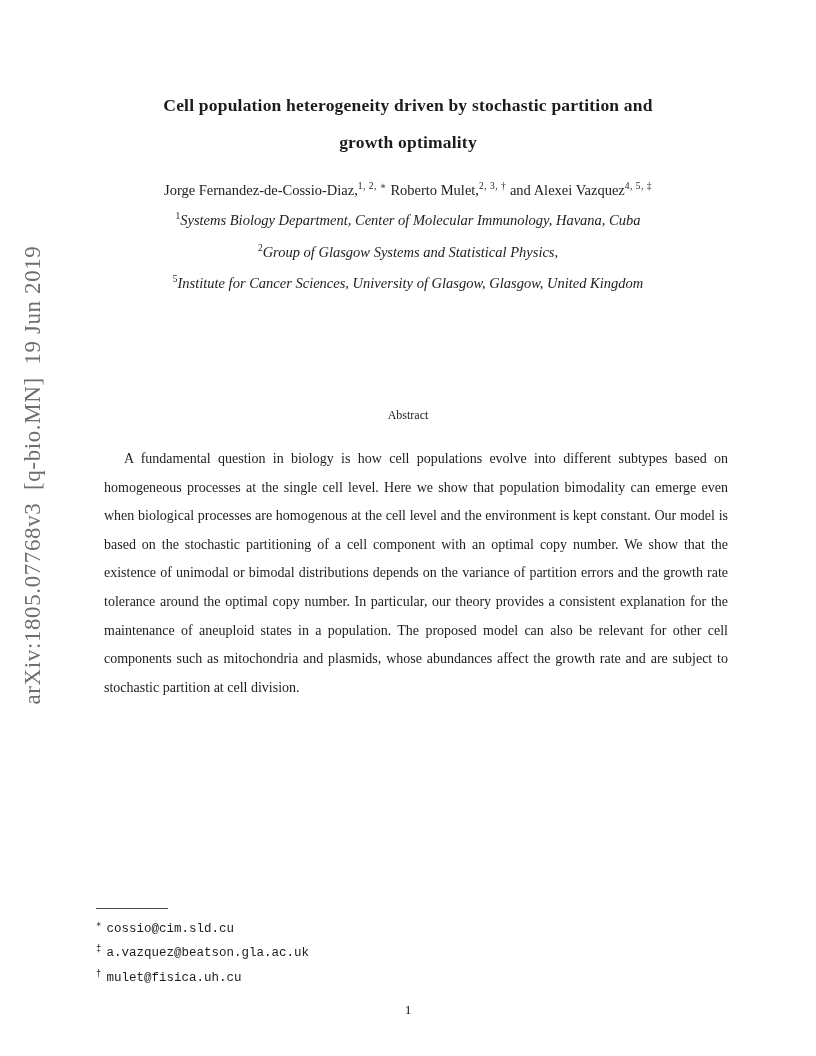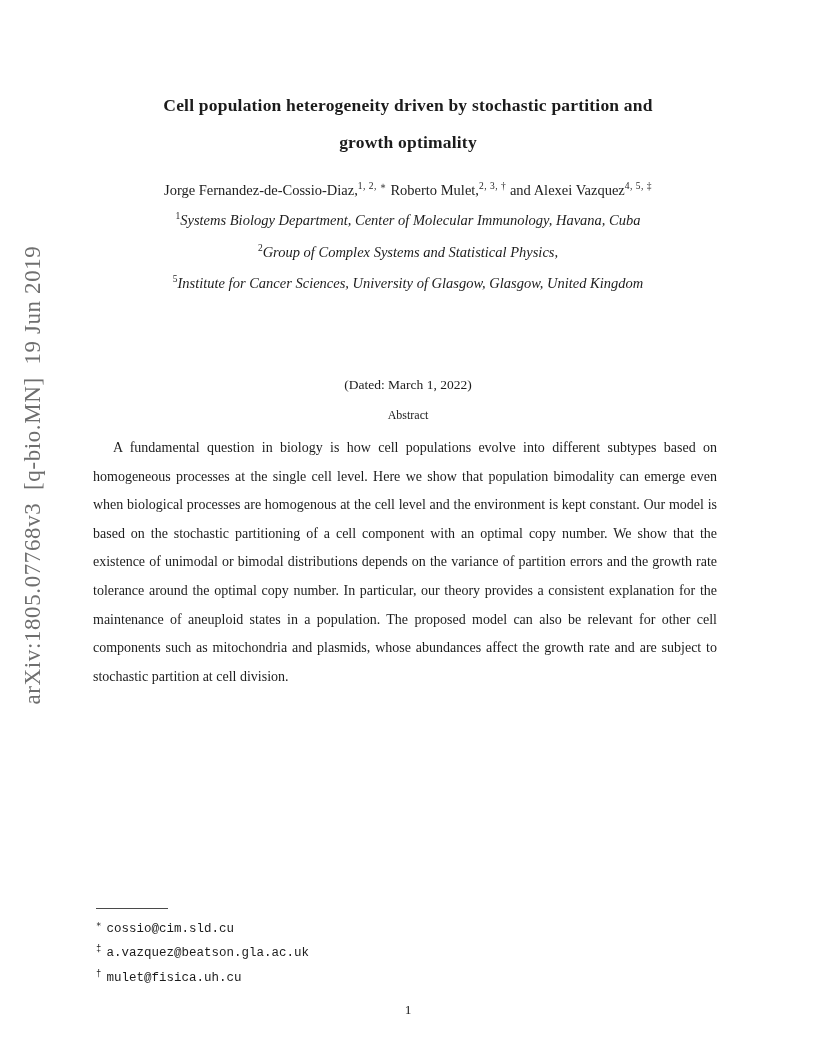--- a/index.html
+++ b/index.html
@@ -66,21 +66,21 @@
     top: 408px;
     width: 100%;
     text-align: center;
     font-size: 12px;
   }
   .abstract-text {
     position: absolute;
     top: 434px;
     left: 93px;
     width: 624px;
-    margin: 0;
+    margin: 11px;
     font-size: 14px;
     line-height: 28.6px;
     text-align: justify;
     text-indent: 20px;
   }
   .footnotes {
     position: absolute;
     top: 908px;
     left: 96px;
     font-size: 12.5px;
@@ -110,25 +110,24 @@
 
   <div class="title-block">
       <div>Cell population heterogeneity driven by stochastic partition and</div>
       <div>growth optimality</div>
     </div>
 
   <div class="authors"><span><span>Jorge Fernandez-de-Cossio-Diaz,</span><sup>1, 2, ∗</sup></span><span><span> Roberto Mulet,</span><sup>2, 3, †</sup></span><span><span> and Alexei Vazquez</span><sup>4, 5, ‡</sup></span></div>
 
   <div class="affiliations">
       <div class="affil-line"><sup>1</sup><span>Systems Biology Department, Center of Molecular Immunology, Havana, Cuba</span></div>
-      <div class="affil-line"><sup>2</sup><span>Group of Complex Systems and Statistical Physics,</span></div>
+      <div class="affil-line"><sup>2</sup><span>Group of Glasgow Systems and Statistical Physics,</span></div>
       <div class="affil-line"><sup>5</sup><span>Institute for Cancer Sciences, University of Glasgow, Glasgow, United Kingdom</span></div>
     </div>
 
-  <div class="dated">(Dated: March 1, 2022)</div>
 
   <div class="abstract-heading">Abstract</div>
 
   <p class="abstract-text">A fundamental question in biology is how cell populations evolve into different subtypes based on homogeneous processes at the single cell level. Here we show that population bimodality can emerge even when biological processes are homogenous at the cell level and the environment is kept constant. Our model is based on the stochastic partitioning of a cell component with an optimal copy number. We show that the existence of unimodal or bimodal distributions depends on the variance of partition errors and the growth rate tolerance around the optimal copy number. In particular, our theory provides a consistent explanation for the maintenance of aneuploid states in a population. The proposed model can also be relevant for other cell components such as mitochondria and plasmids, whose abundances affect the growth rate and are subject to stochastic partition at cell division.</p>
 
   <div class="footnotes">
     <div class="footnote-rule"></div>
   <div class="footnote"><sup>∗</sup><span>cossio@cim.sld.cu</span></div>
       <div class="footnote"><sup>‡</sup><span>a.vazquez@beatson.gla.ac.uk</span></div>
       <div class="footnote"><sup>†</sup><span>mulet@fisica.uh.cu</span></div>

